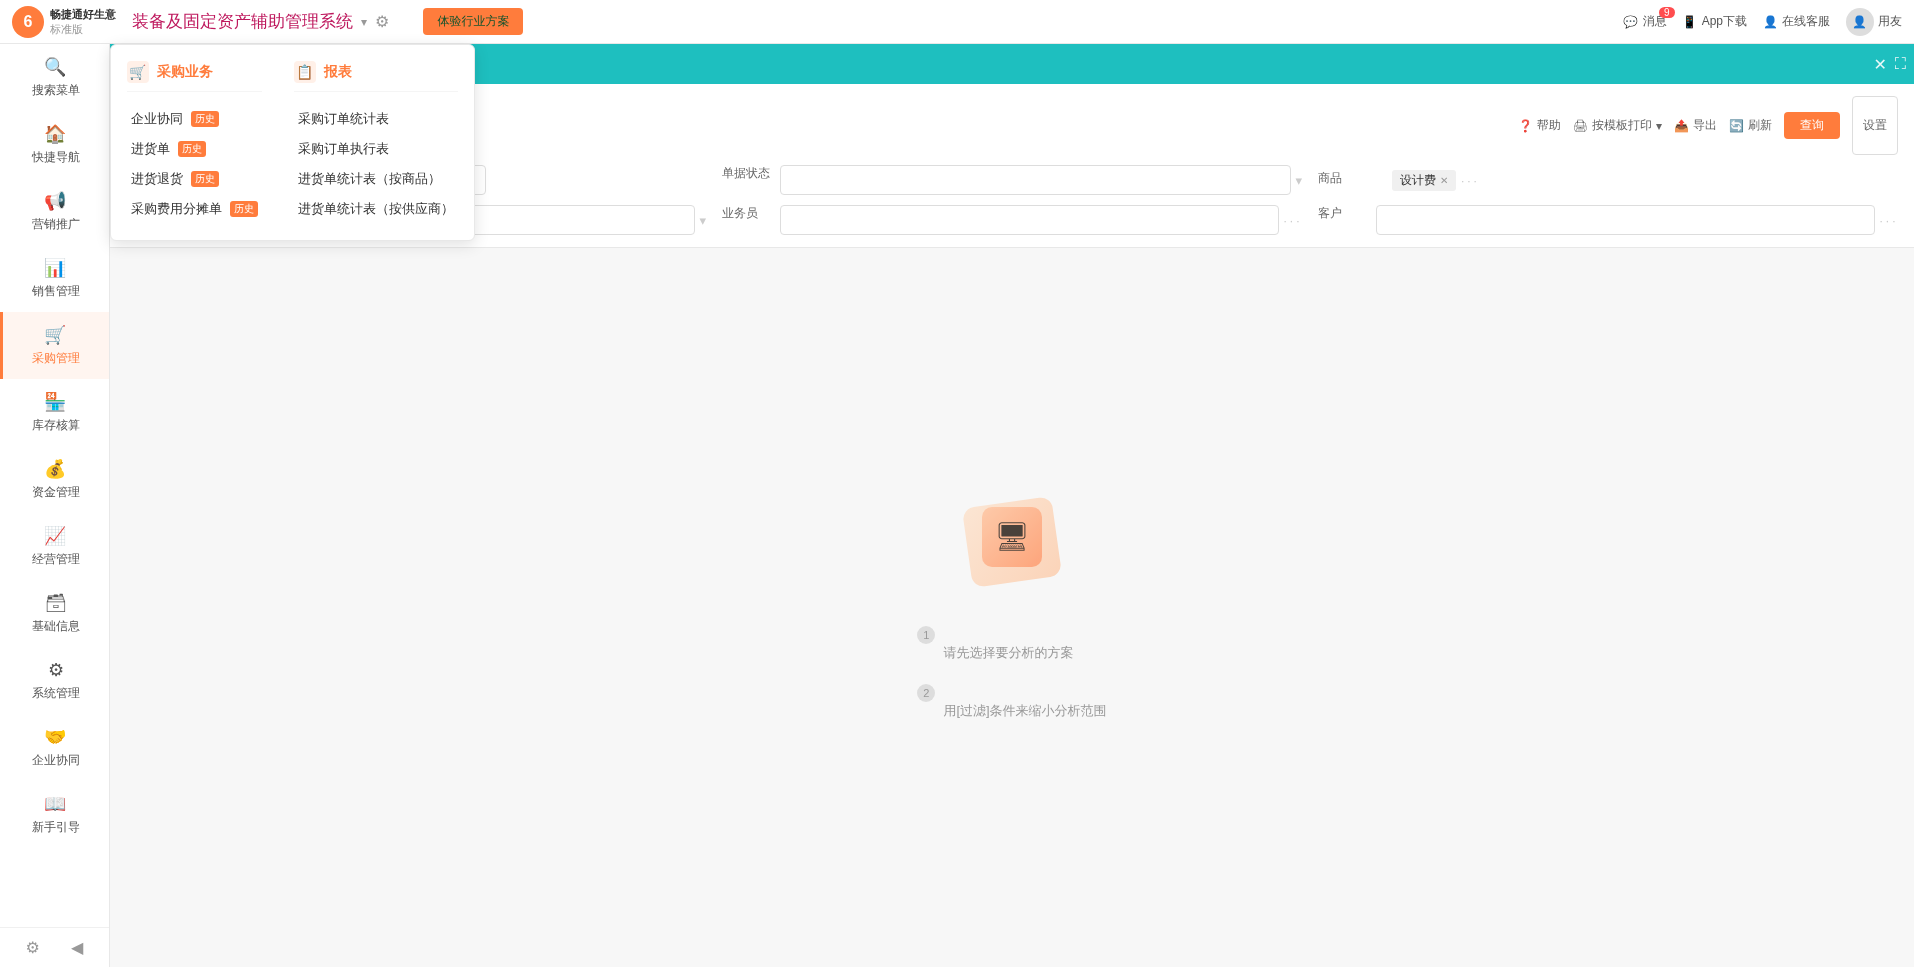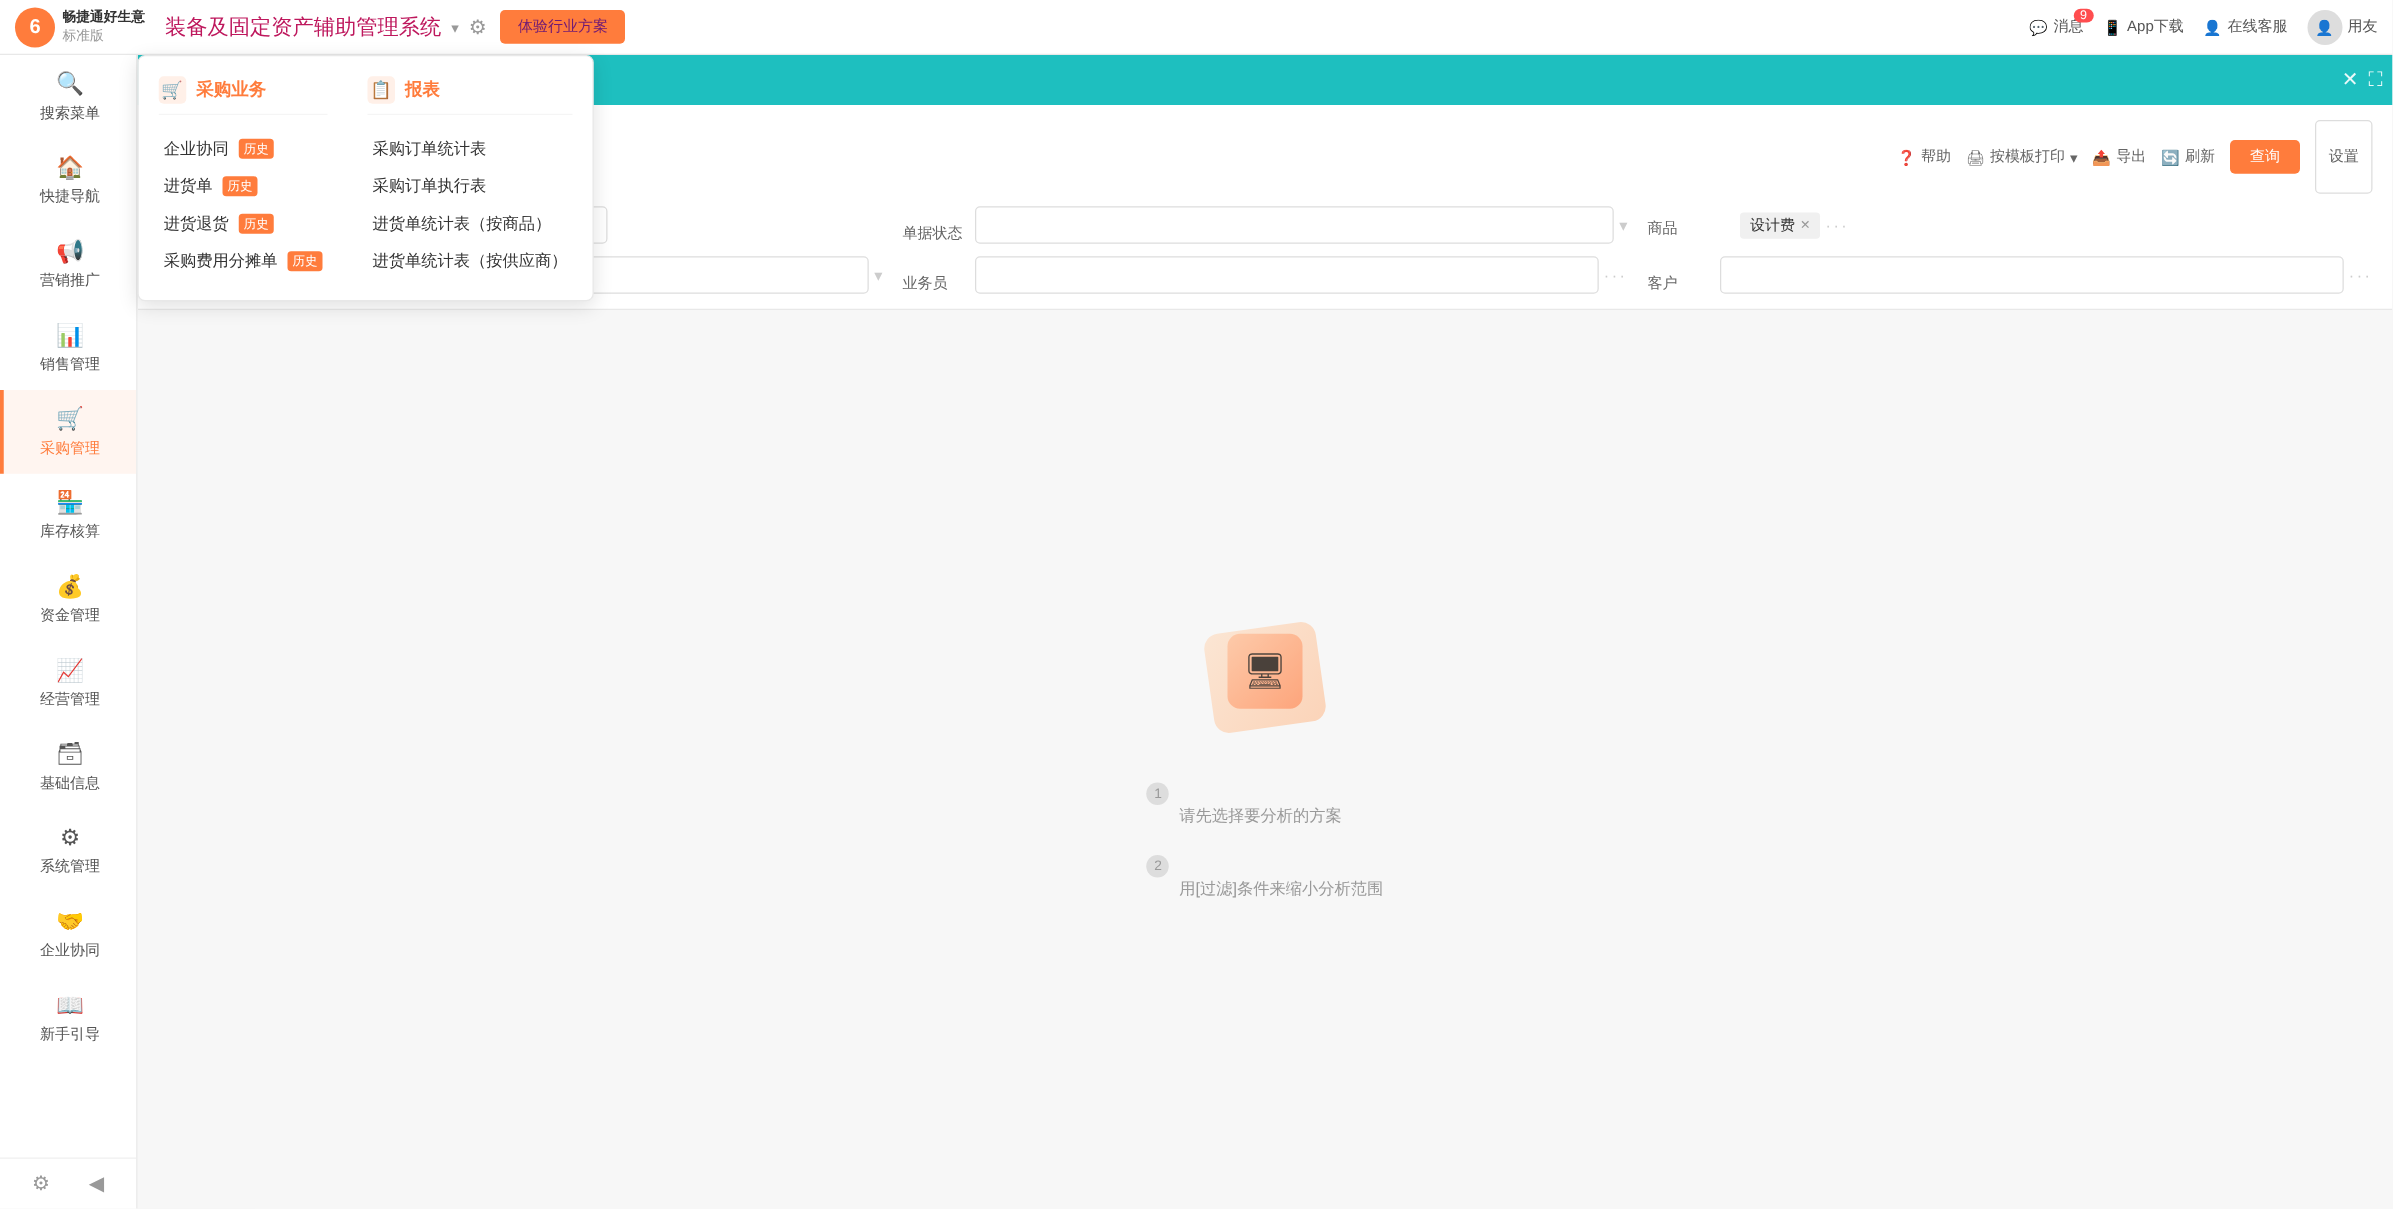--- a/index.html
+++ b/index.html
@@ -32,23 +32,23 @@
     .logo-text { font-size: 11px; color: #666; line-height: 1.3; }
     .logo-text span { display: block; color: #333; font-weight: bold; }
     .topbar-title-area {
       display: flex; align-items: center; gap: 8px;
       margin-left: 10px; flex: 1;
     }
     .topbar-title { font-size: 17px; color: #be185d; }
     .topbar-arrow { color: #999; font-size: 12px; }
     .topbar-gear { color: #999; font-size: 16px; cursor: pointer; }
     .topbar-industry-btn {
-      background: #ff7c3c; color: #701a75; border: none;
+      background: #ff7c3c; color: #14532d; border: none;
       padding: 5px 14px; border-radius: 4px; font-size: 12px; cursor: pointer;
-      margin-left: 3px;
+      margin-left: 26px;
     }
     .topbar-right {
       display: flex; align-items: center; gap: 16px;
       margin-left: auto;
     }
     .topbar-right-item {
       display: flex; align-items: center; gap: 4px;
       color: #555; font-size: 12px; cursor: pointer; position: relative;
     }
     .badge {
@@ -143,21 +143,21 @@
     .filter-toolbar-btn.primary-btn {
       background: #ff7c3c; color: #fff; padding: 5px 16px;
       border-radius: 4px; border: none;
     }
     .filter-toolbar-btn.outline-btn {
       border: 1px solid #ddd; padding: 20px 10px;
       border-radius: 4px; background: #fff;
     }
     .filter-rows { display: flex; flex-direction: column; gap: 10px; }
     .filter-row { display: flex; align-items: center; gap: 16px; }
-    .filter-item { display: flex; align-items: flex-end; gap: 8px; flex: 1; }
+    .filter-item { display: flex; align-items: flex-start; gap: 8px; flex: 1; }
     .filter-label { color: #666; font-size: 12px; white-space: nowrap; min-width: 50px; }
     .filter-input {
       flex: 1; height: 30px; border: 1px solid #ddd;
       border-radius: 4px; padding: 0 8px; font-size: 12px;
       background: #fff; color: #333;
     }
     .filter-tag {
       display: inline-flex; align-items: center; gap: 4px;
       background: #f0f0f0; padding: 2px 8px; border-radius: 3px;
       font-size: 12px; color: #333;

